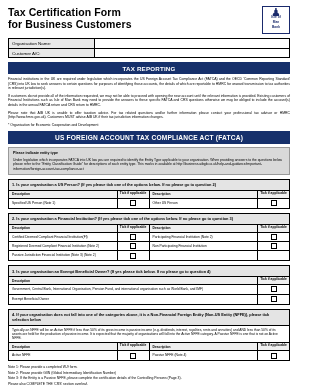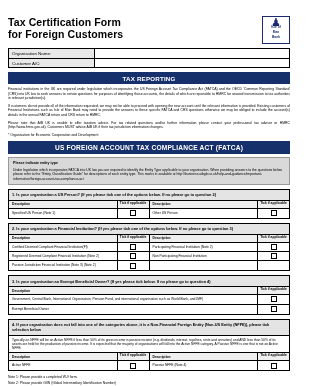--- a/index.html
+++ b/index.html
@@ -9,21 +9,21 @@
   }
   body {
     width: 298px; height: 386px;
     font-family: "Liberation Sans", sans-serif;
     color: #000;
     overflow: hidden;
   }
   .page {
     position: relative;
     width: 298px; height: 386px;
-    padding: 16px 8px 0 8px;
+    padding: 6px 8px 0 8px;
   }
   
   .header {
     display: flex;
     align-items: flex-start;
     justify-content: space-between;
     margin-bottom: 4px;
   }
   .title-block {
     font-weight: bold;
@@ -176,21 +176,21 @@
   }
 </style>
 </head>
 <body>
 
 <div class="page">
 
   <div class="header">
     <div class="title-block">
       <div>Tax Certification Form</div>
-      <div>for Foreign Customers</div>
+      <div>for Business Customers</div>
     </div>
     <div class="logo">
       <div class="lion">♟</div>
       <div class="logo-txt">Isle of</div>
       <div class="logo-txt">Man</div>
       <div class="logo-txt">Bank</div>
     </div>
   </div>
 
   <div class="topfields">

